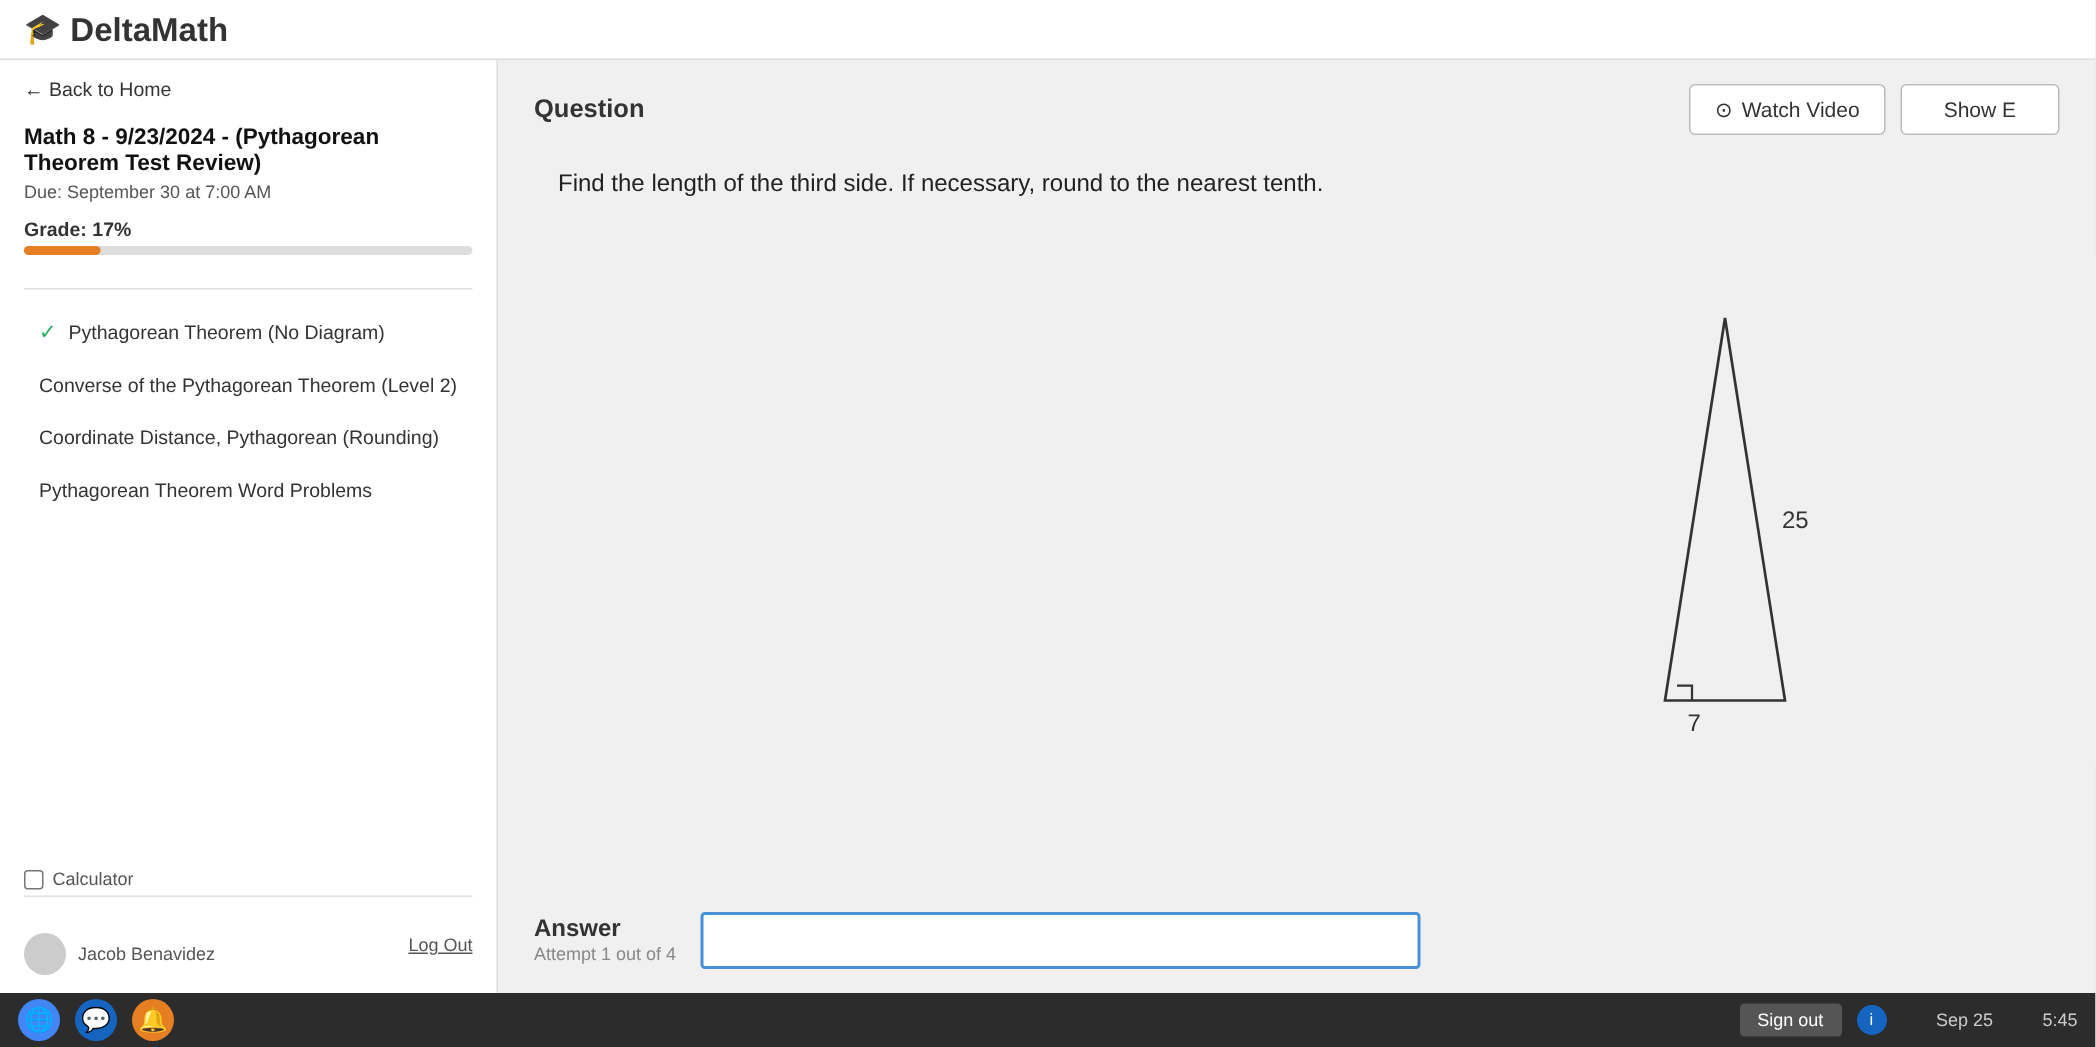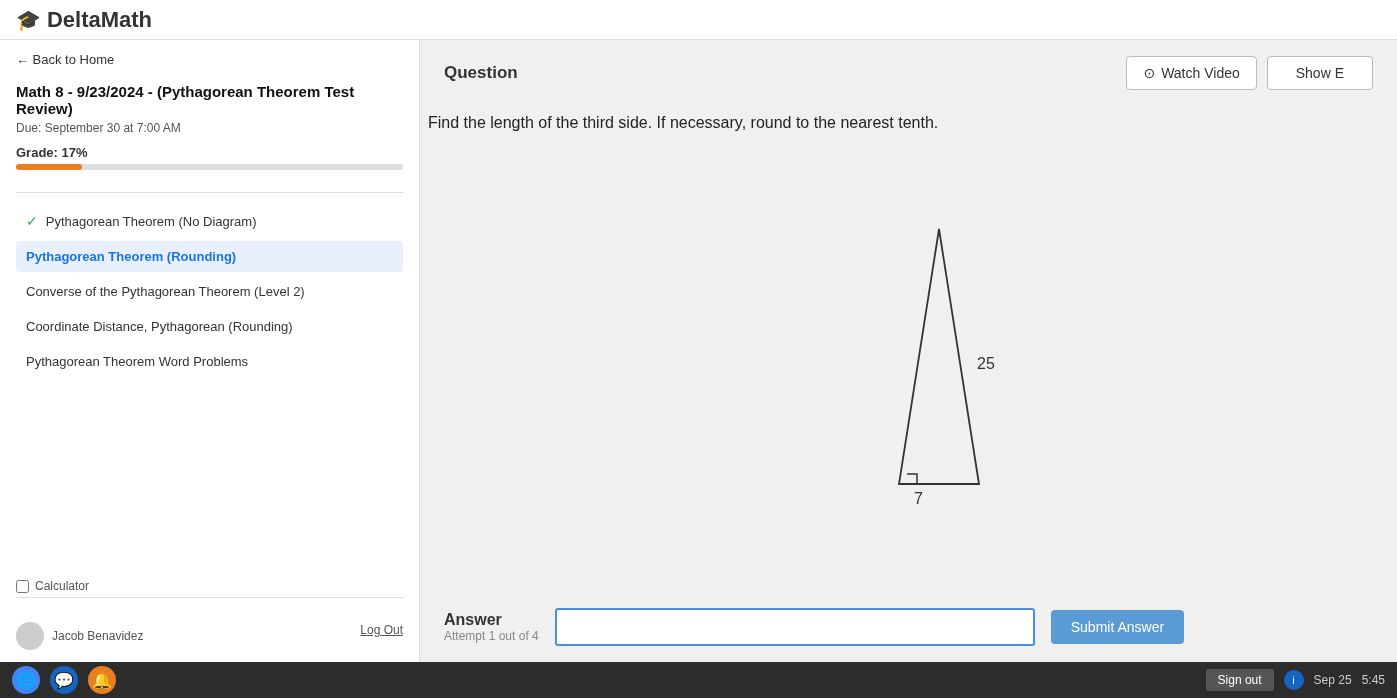--- a/index.html
+++ b/index.html
@@ -39,21 +39,21 @@
 
     
     .main-layout {
       display: flex;
       flex: 1;
       overflow: hidden;
     }
 
     
     .sidebar {
-      width: 420px;
+      width: 332px;
       background: #fff;
       border-right: 1px solid #ddd;
       padding: 12px 16px;
       flex-shrink: 0;
       display: flex;
       flex-direction: column;
       overflow-y: auto;
     }
 
     .back-to-home {
@@ -217,23 +217,23 @@
       border: 1px solid #bbb;
       border-radius: 4px;
       padding: 8px 28px;
       font-size: 14px;
       cursor: pointer;
       color: #333;
     }
 
     .question-body {
       flex: 1;
-      padding: 16px 8px;
-      display: flex;
-      flex-direction: column;
+      padding: 16px 40px;
+      display: flex;
+      flex-direction: row;
       overflow-y: auto;
     }
 
     .question-text {
       font-size: 16px;
       color: #222;
       margin-bottom: 16px;
     }
 
     .triangle-area {
@@ -333,20 +333,21 @@
       border: none;
       border-radius: 3px;
       padding: 4px 12px;
       font-size: 12px;
       cursor: pointer;
     }
 
     .taskbar-info {
       color: #ccc;
       font-size: 12px;
+      margin-left: 23px;
     }
 
     .info-icon {
       width: 20px;
       height: 20px;
       border-radius: 50%;
       background: #1565c0;
       color: #fff;
       display: flex;
       align-items: center;
@@ -392,23 +393,20 @@
       </div>
     </div>
 
     <hr class="divider">
 
     <div class="nav-item completed">
       <span class="checkmark">✓</span>
       <span>Pythagorean Theorem (No Diagram)</span>
     </div>
 
-    <div class="nav-item active">
-      <span>Pythagorean Theorem (Rounding)</span>
-    </div>
 
     <div class="nav-item">
       <span>Converse of the Pythagorean Theorem (Level 2)</span>
     </div>
 
     <div class="nav-item">
       <span>Coordinate Distance, Pythagorean (Rounding)</span>
     </div>
 
     <div class="nav-item">
@@ -463,23 +461,20 @@
         </svg>
       </div>
     </div>
 
     <div class="answer-section">
       <div class="answer-label-area">
         <span class="answer-label">Answer</span>
         <span class="attempt-label">Attempt 1 out of 4</span>
       </div>
       <input class="answer-input" type="text" placeholder="" style="">
-      <button class="btn-submit">
-        <span>Submit Answer</span>
-      </button>
     </div>
 
   </div>
 
 </div>
 
 <div class="taskbar">
   <div class="taskbar-left">
     <div class="taskbar-icon chrome">🌐</div>
     <div class="taskbar-icon blue-circle">💬</div>

